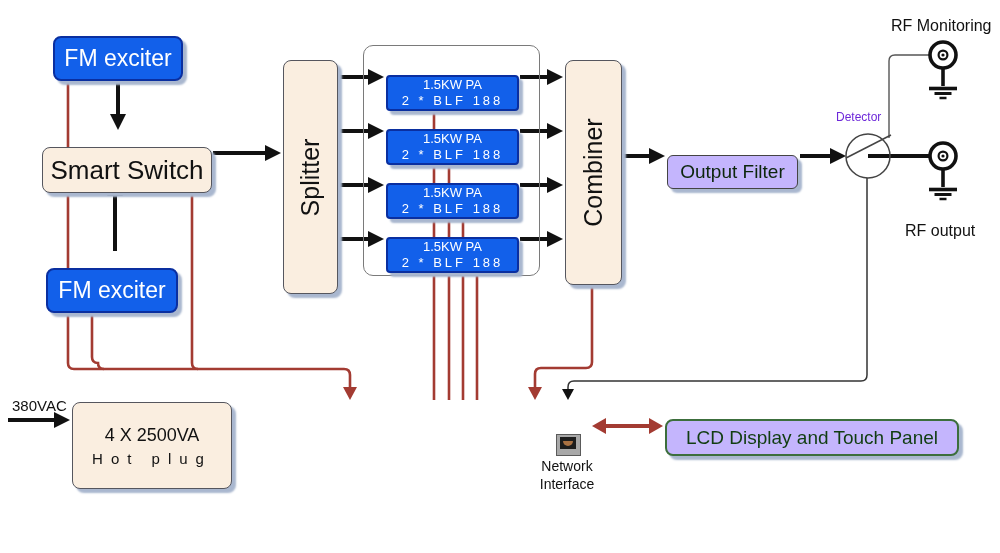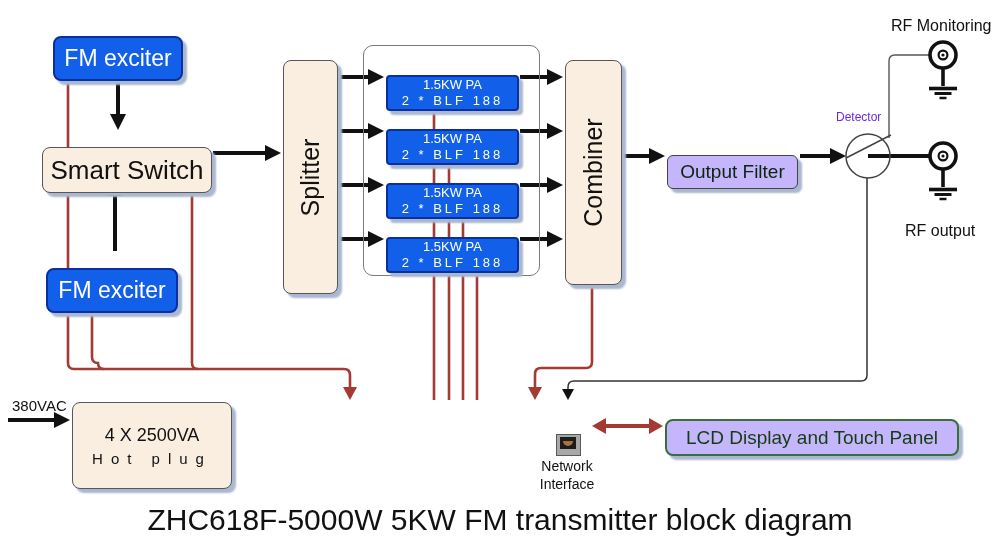--- a/index.html
+++ b/index.html
@@ -207,14 +207,13 @@
 
   <div class="lbl" style="left:12px;top:397px;font-size:15px;">380VAC</div>
   <div class="lbl" style="left:836px;top:110px;font-size:12px;color:#6d28d9;">Detector</div>
   <div class="lbl" style="left:891px;top:17px;font-size:16px;">RF Monitoring</div>
   <div class="lbl" style="left:905px;top:222px;font-size:16px;">RF output</div>
   <div class="lbl" style="left:526px;top:457px;width:82px;text-align:center;font-size:14px;line-height:1.3;">
     <div>Network</div>
     <div>Interface</div>
   </div>
 
-  <div id="title">ZHC618F-5000W  5KW  FM transmitter block diagram</div>
 </div>
 
 </body></html>

